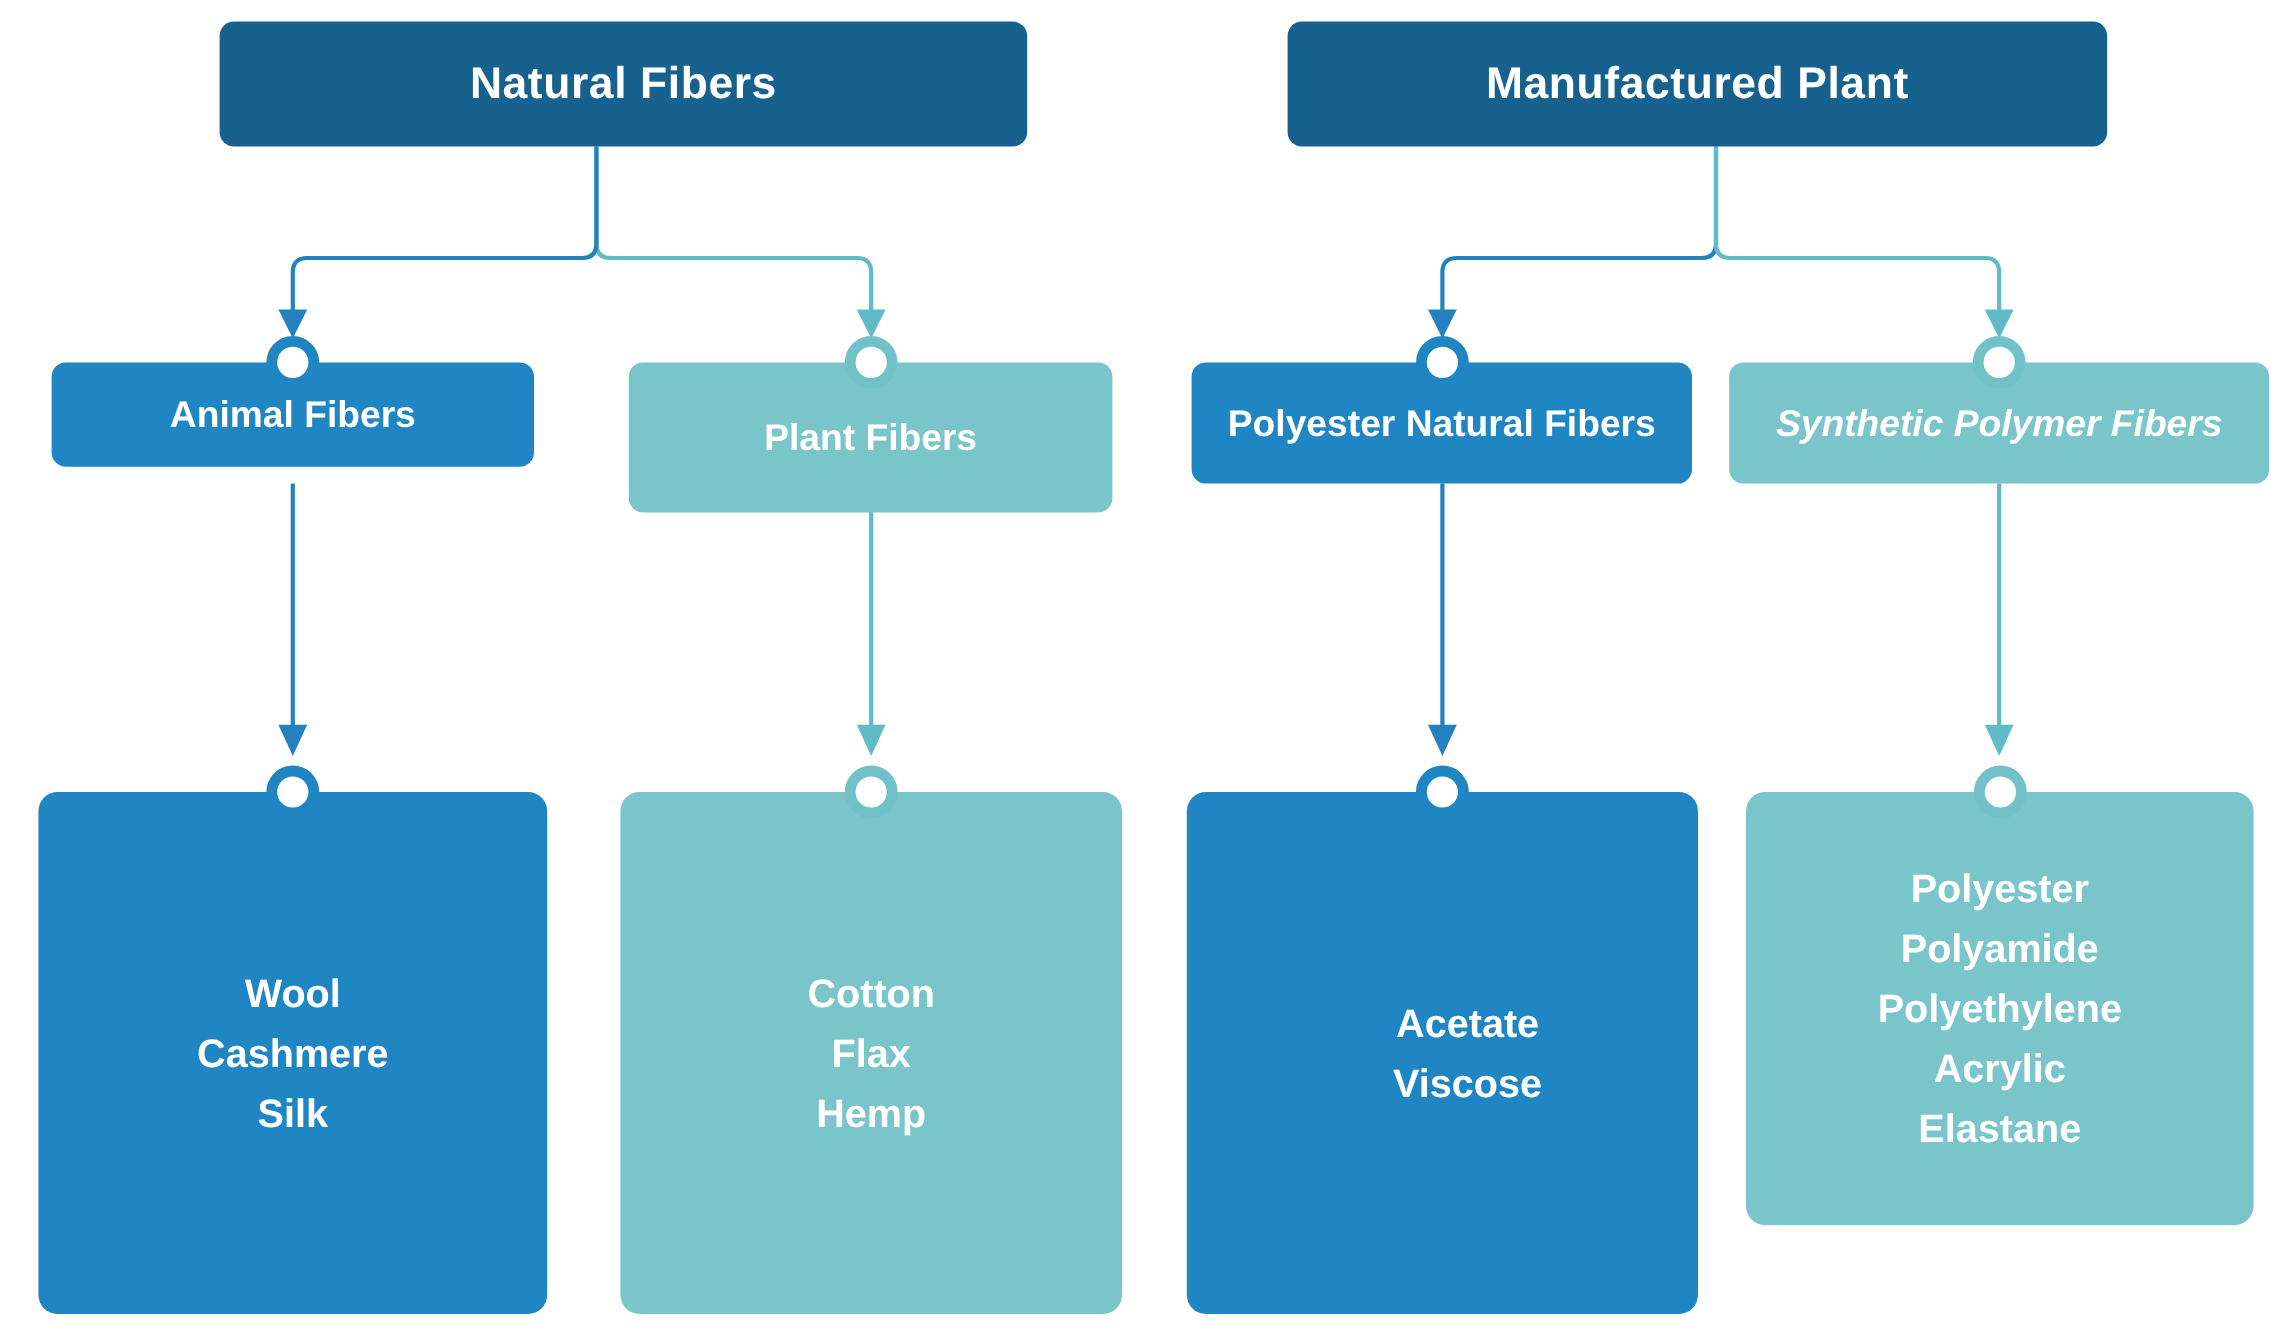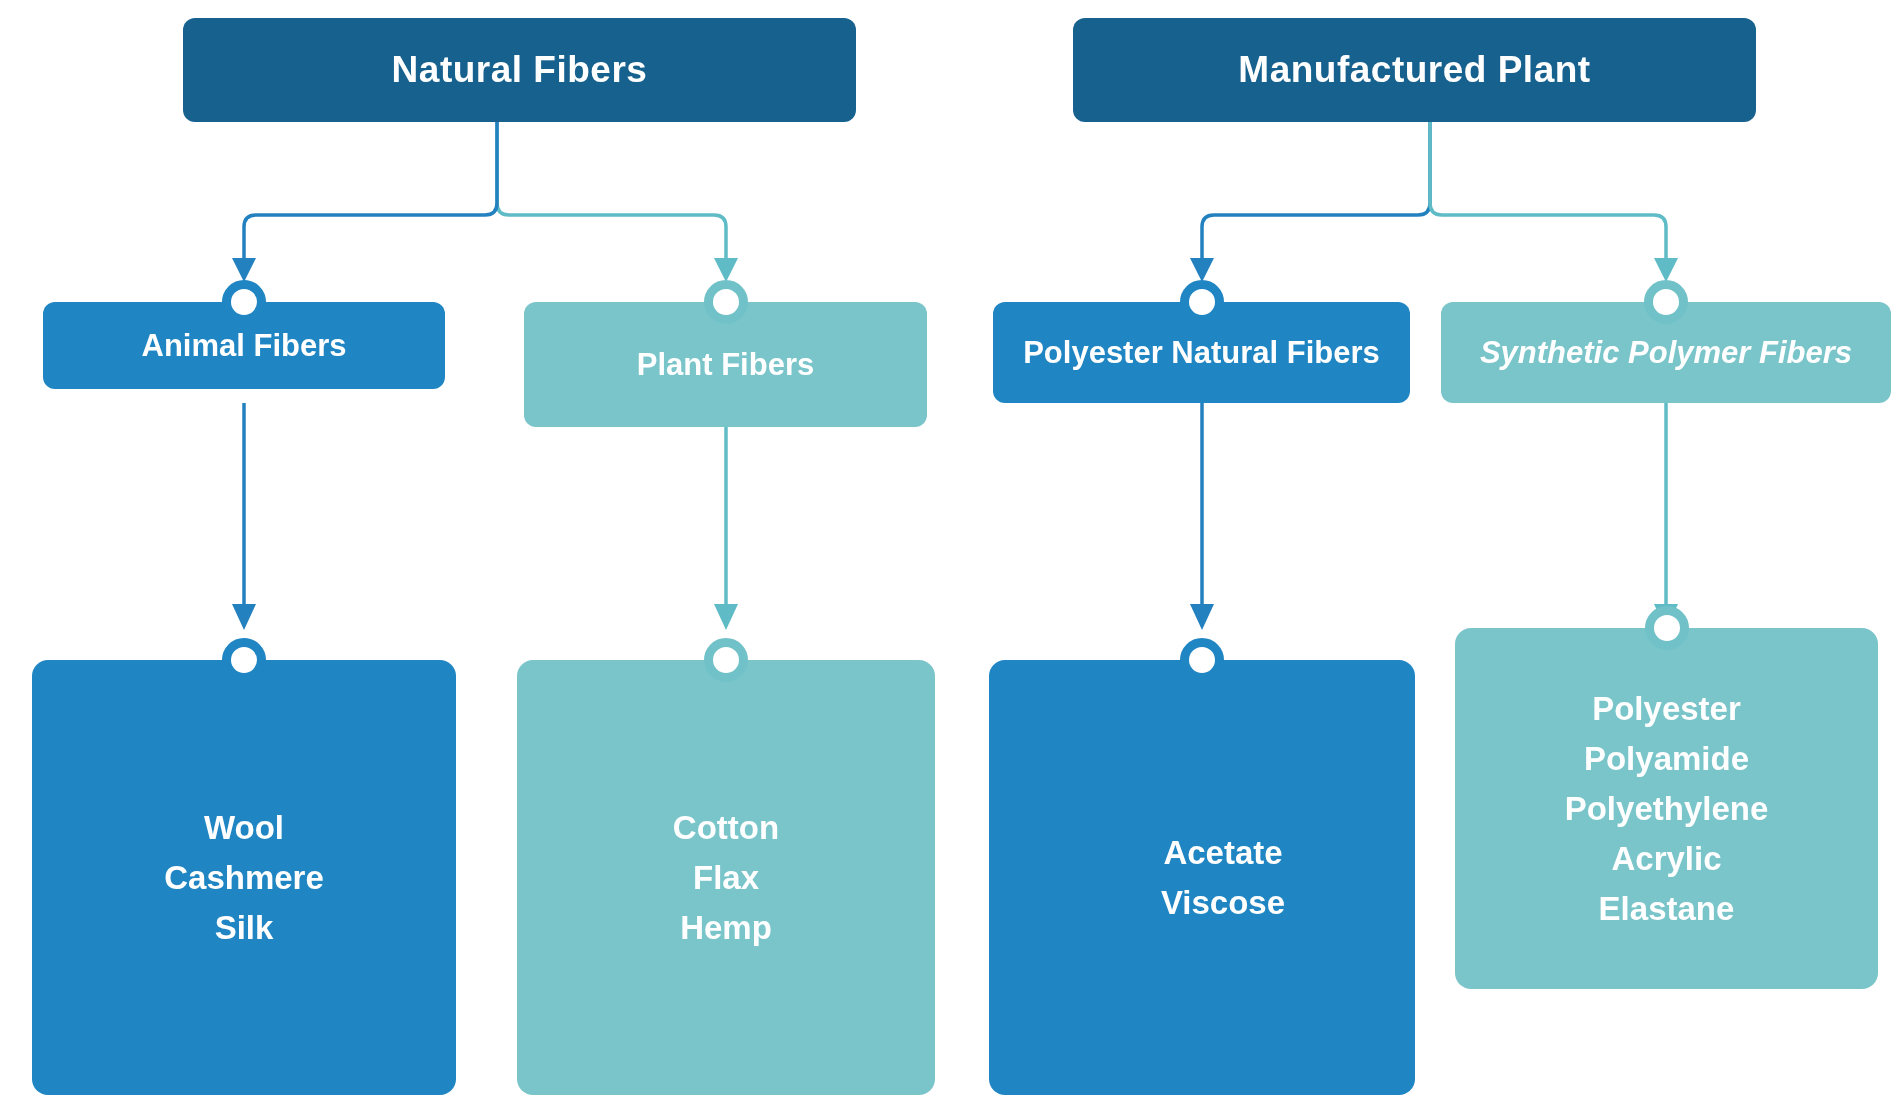--- a/index.html
+++ b/index.html
@@ -70,21 +70,21 @@
   .pos-manufactured { left: 1073px; top: 18px;  width: 683px; height: 104px; }
 
   .pos-animal    { left: 43px;   top: 302px; width: 402px; height: 87px; }
   .pos-plant     { left: 524px;  top: 302px; width: 403px; height: 125px; }
   .pos-modified  { left: 993px;  top: 302px; width: 417px; height: 101px; }
   .pos-synthetic { left: 1441px; top: 302px; width: 450px; height: 101px; font-style: italic; }
 
   .pos-animal-items    { left: 32px;   top: 660px; width: 424px; height: 435px; text-align: center; }
   .pos-plant-items     { left: 517px;  top: 660px; width: 418px; height: 435px; }
   .pos-modified-items  { left: 989px;  top: 660px; width: 426px; height: 435px; padding-left: 42px; }
-  .pos-synthetic-items { left: 1455px; top: 628px; width: 423px; height: 361px; }
+  .pos-synthetic-items { left: 1455px; top: 660px; width: 423px; height: 361px; }
 </style>
 </head>
 <body>
 
 <div class="canvas">
 
   <svg class="connectors" viewBox="0 0 1902 1120" xmlns="http://www.w3.org/2000/svg">
 
     <g fill="none" stroke="#5FBCC6" stroke-width="3.5">
       <path d="M497,122 L497,203 Q497,215 509,215 L714,215 Q726,215 726,227 L726,260"></path>

